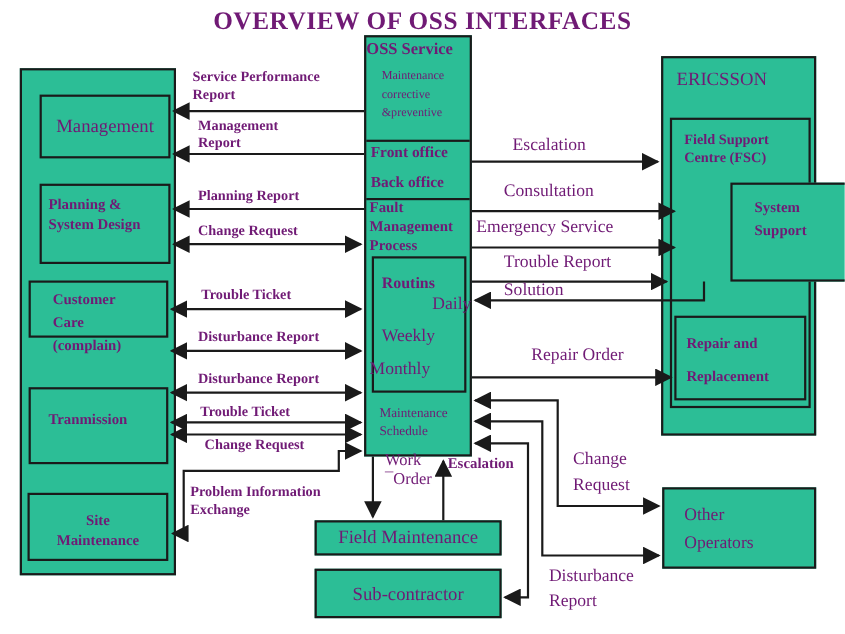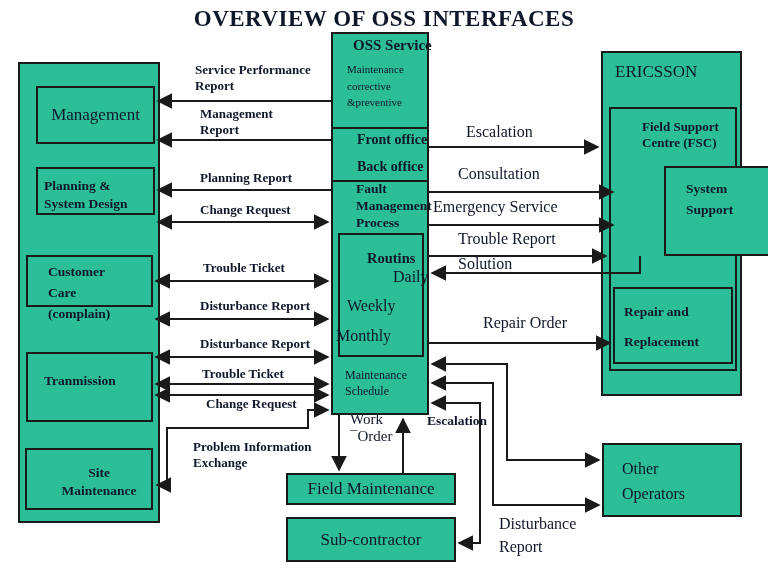--- a/index.html
+++ b/index.html
@@ -1,43 +1,43 @@
 <!DOCTYPE html>
 <html><head>
 <meta charset="utf-8">
 <style>
   html,body{margin:0;padding:0;background:#fff;}
   #slide{position:relative;width:768px;height:576px;background:#fff;overflow:hidden;
-         font-family:"Liberation Serif","DejaVu Serif",serif;color:#0f172a;}
+         font-family:"Liberation Serif","DejaVu Serif",serif;color:#701a75;}
   .box{position:absolute;border:2px solid #1a1a1a;box-sizing:border-box;}
   .gbox{background:#2CBE96;}
   .lbl{position:absolute;line-height:1.25;}
   .pre{white-space:pre-line;}
-  .b{font-weight:bold;padding-left:20px;}
+  .b{font-weight:bold;}
   .title{position:absolute;top:6px;left:0;width:100%;text-align:center;
          font-size:23px;font-weight:bold;letter-spacing:.5px;}
   .small{font-size:13px;}
   .mid{font-size:16px;}
   svg.wires{position:absolute;top:0;left:0;z-index:5;pointer-events:none;}
   .lbl{z-index:10;}
   .hdiv{position:absolute;left:0;width:100%;height:2px;background:#1a1a1a;}
 </style>
 </head>
 <body>
 
 <div id="slide">
 
   <div class="title">OVERVIEW OF OSS INTERFACES</div>
 
   <div class="box gbox" style="left: 18px; top: 62px; width: 142px; height: 461px; background: rgb(44, 190, 150);"></div>
 
   <div class="box gbox" style="left: 36px; top: 86px; width: 119px; height: 58px; display: flex; align-items: center; justify-content: center; font-size: 17px; background: rgb(44, 190, 150);">
     <span>Management</span>
   </div>
-  <div class="box gbox pre b" style="left: 36px; top: 167px; width: 119px; height: 48px; padding: 8px 0px 0px 6px; font-size: 13.5px; line-height: 1.3; background: rgb(44, 190, 150);"><span>Planning &amp;
+  <div class="box gbox pre b" style="left: 36px; top: 167px; width: 119px; height: 73px; padding: 8px 0px 0px 6px; font-size: 13.5px; line-height: 1.3; background: rgb(44, 190, 150);"><span>Planning &amp;
 System Design</span></div>
   <div class="box gbox pre b" style="left: 26px; top: 255px; width: 127px; height: 52px; padding: 5px 0px 0px 20px; font-size: 13.5px; line-height: 1.55; background: rgb(44, 190, 150);"><span>Customer
 Care
 (complain)</span></div>
   <div class="box gbox b" style="left: 26px; top: 352px; width: 127px; height: 70px; padding: 19px 0px 0px 16px; font-size: 13.5px; background: rgb(44, 190, 150);"><span>Tranmission</span></div>
   <div class="box gbox pre b" style="left: 25px; top: 448px; width: 128px; height: 62px; padding-top: 14px; font-size: 13.5px; line-height: 1.35; text-align: center; background: rgb(44, 190, 150);"><span>Site
 Maintenance</span></div>
 
   <div class="box gbox" style="left: 331px; top: 32px; width: 98px; height: 383px; background: rgb(44, 190, 150);">
     <div class="hdiv" style="top:93px;"></div>
@@ -93,20 +93,22 @@
   <div class="lbl b small" style="left:186px;top:396px;">Change Request</div>
   <div class="lbl pre b small" style="left:173px;top:439px;">Problem Information
 Exchange</div>
 
   <div class="lbl mid" style="left:466px;top:122px;">Escalation</div>
   <div class="lbl mid" style="left:458px;top:164px;">Consultation</div>
   <div class="lbl mid" style="left:433px;top:197px;">Emergency Service</div>
   <div class="lbl mid" style="left:458px;top:229px;">Trouble Report</div>
   <div class="lbl mid" style="left:458px;top:254px;">Solution</div>
   <div class="lbl mid" style="left:483px;top:313px;">Repair Order</div>
+  <div class="lbl pre mid" style="left:521px;top:406px;line-height:1.45;">Change
+Request</div>
   <div class="lbl pre mid" style="left:499px;top:512px;line-height:1.45;">Disturbance
 Report</div>
   <div class="lbl pre" style="left:350px;top:411px;font-size:15px;line-height:1.15;">Work
 ¯Order</div>
   <div class="lbl b" style="left:407px;top:413px;font-size:13.5px;">Escalation</div>
 
   <svg class="wires" width="768" height="576" viewBox="0 0 768 576">
     <defs>
       <marker id="ah" viewBox="0 0 10 10" refX="9" refY="5" markerWidth="8" markerHeight="8" orient="auto-start-reverse">
         <path d="M0,0 L10,5 L0,10 z" fill="#1a1a1a"></path>

